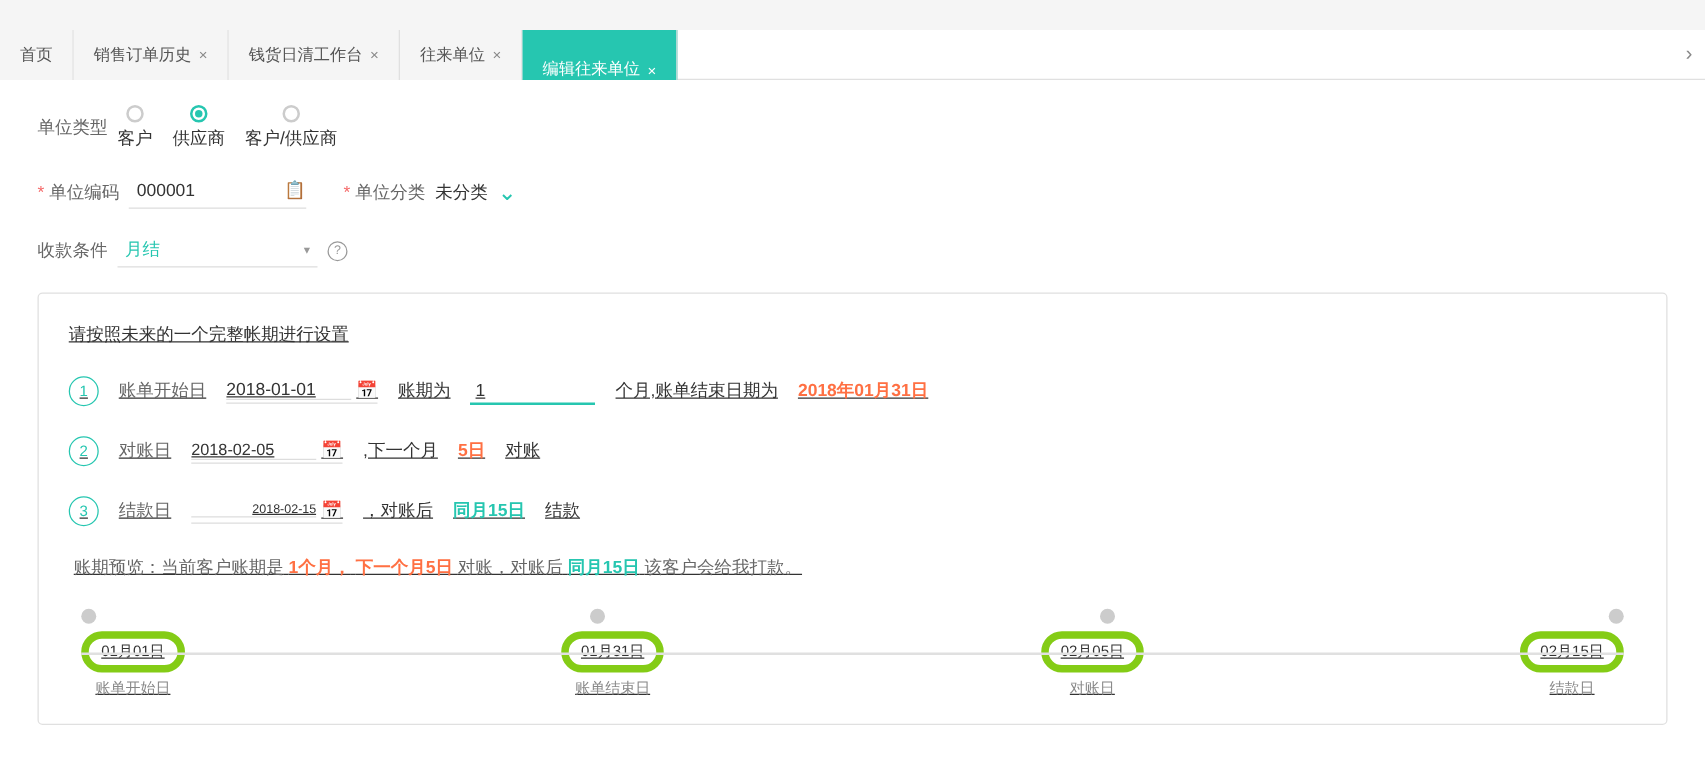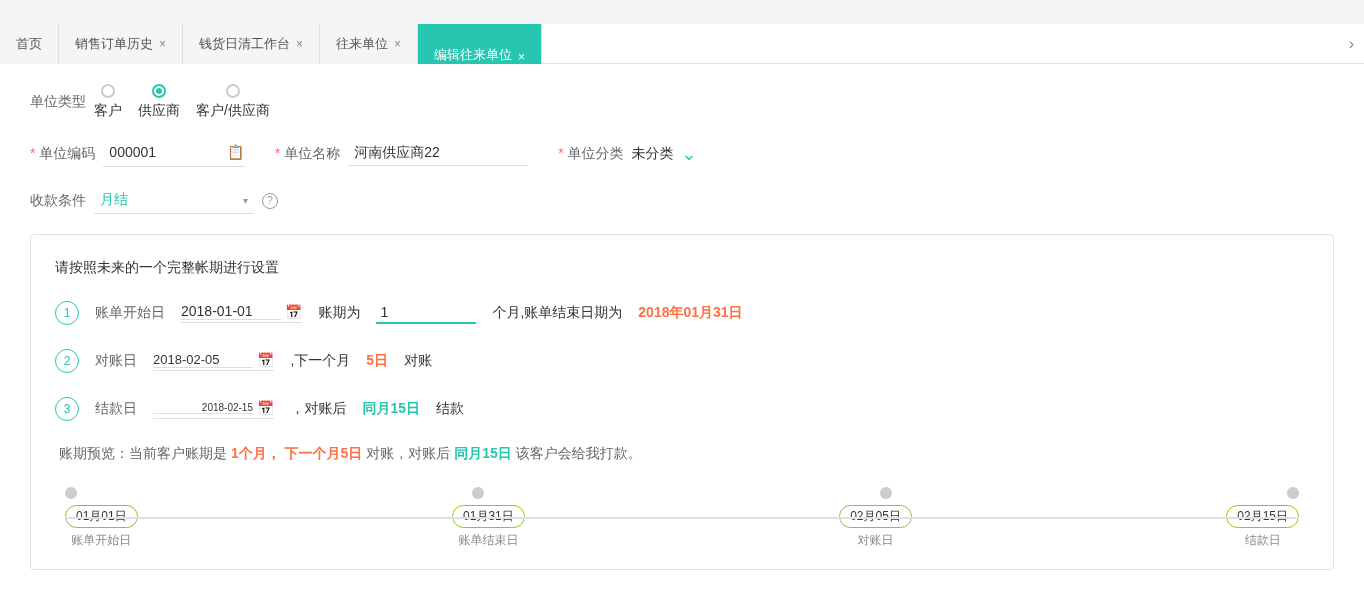--- a/index.html
+++ b/index.html
@@ -184,20 +184,21 @@
       font-size: 10px;
       cursor: pointer;
     }
 
     
     .card-section {
       border: 1px solid #e0e0e0;
       border-radius: 4px;
       padding: 24px 24px 20px;
       margin-top: 10px;
+      text-decoration: underline;
     }
     .card-title {
       color: #333;
       font-size: 14px;
       margin-bottom: 24px;
     }
 
     
     .step-row {
       display: flex;
@@ -276,21 +277,21 @@
       justify-content: space-between;
       margin-top: 6px;
     }
     .tl-label-item {
       display: flex;
       flex-direction: column;
       align-items: center;
       gap: 4px;
     }
     .tl-date-box {
-      border: 1px solid #84cc16;
+      border: 6px solid #84cc16;
       border-radius: 20px;
       padding: 2px 10px;
       font-size: 12px;
       color: #333;
       background: #fff;
     }
     .tl-name {
       font-size: 12px;
       color: #888;
     }
@@ -345,24 +346,20 @@
 
   <div class="form-row">
     <div class="form-group">
       <span class="form-label required">单位编码</span>
       <div class="input-with-icon">
         <input type="text" class="input-field" style="border-bottom: none; width: 120px;" value="000001">
         <span class="calendar-icon">📋</span>
       </div>
     </div>
     <div class="form-group">
-      <span class="form-label required">单位名称</span>
-      <input type="text" class="input-field" style="width: 180px;" value="河南供应商22">
-    </div>
-    <div class="form-group">
       <span class="form-label required">单位分类</span>
       <div class="classify-select">
         <span class="classify-value">未分类</span>
         <span class="classify-arrow">⌄</span>
       </div>
     </div>
   </div>
 
   <div class="form-row">
     <div class="form-group">

